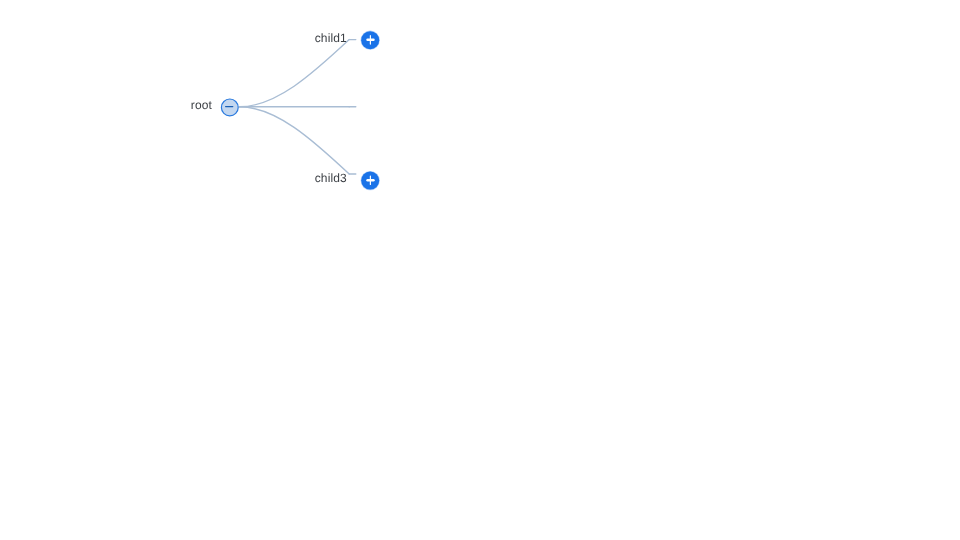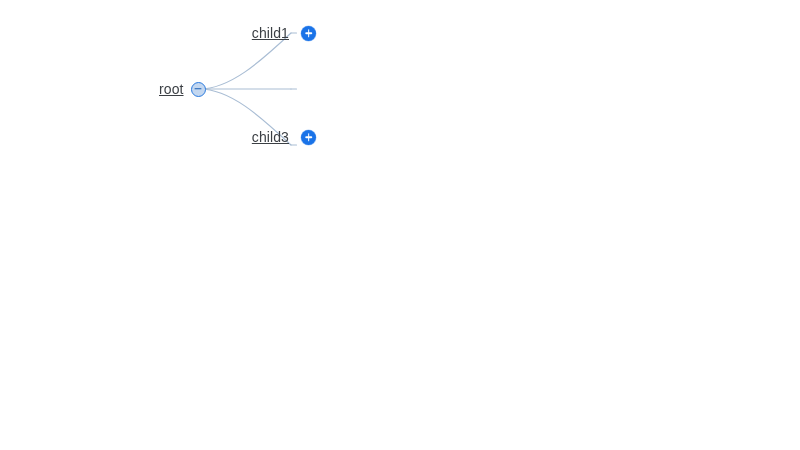--- a/index.html
+++ b/index.html
@@ -46,25 +46,24 @@
 
   
   .node {
     position: absolute;
     display: flex;
     align-items: center;
     height: 18px;
     white-space: nowrap;
   }
   .node-label {
-    font-size: 14px;
+    font-size: 10px;
     line-height: 12px;
     color: #3b3f44;
     letter-spacing: 0.1px;
-    text-decoration: underline;
     -webkit-font-smoothing: antialiased;
   }
 
   
   #node-root {
     left: 159px;
     top: 80px;
   }
   #node-root .node-label {
     margin-right: 7px;
@@ -156,18 +155,18 @@
     <span class="node-label">root</span>
     <span class="toggle-collapse" title="Collapse"></span>
   </div>
 
   <div class="node child-node" style="top:24px;">
     <span class="node-label">child1</span>
     <span class="toggle-expand" title="Expand"></span>
   </div>
 
 
-  <div class="node child-node" style="top:128px;">
+  <div class="node child-node" style="top:141px;">
     <span class="node-label">child3</span>
     <span class="toggle-expand" title="Expand"></span>
   </div>
 
 </div>
 
 </body></html>

